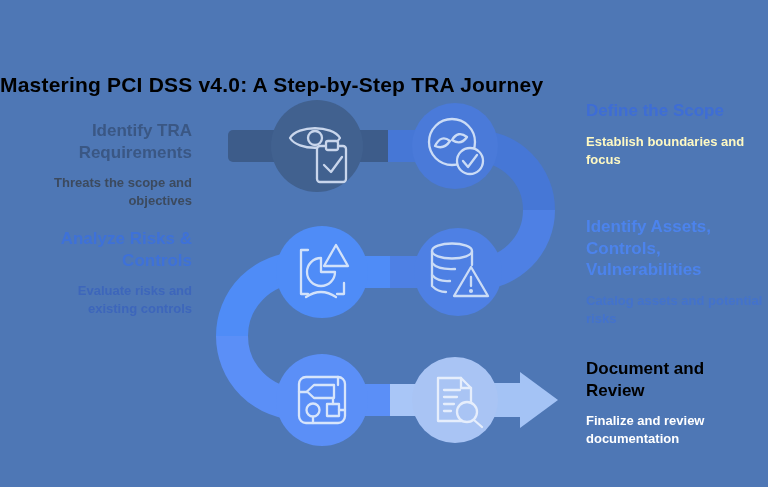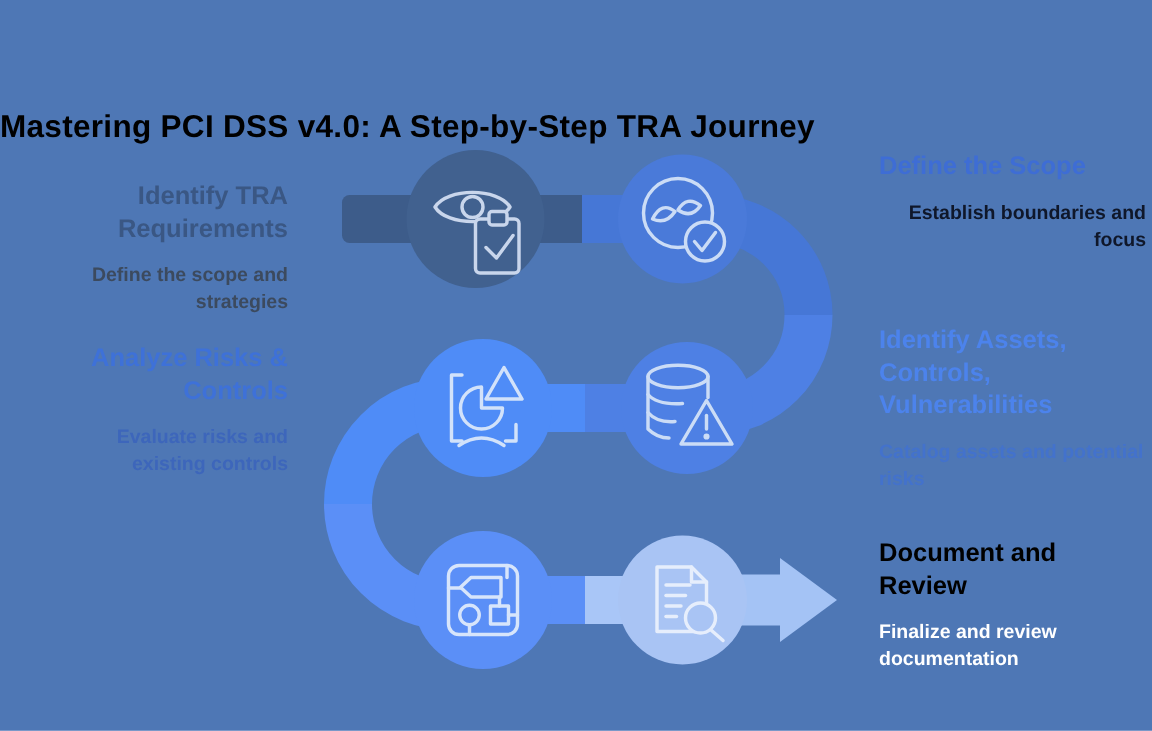--- a/index.html
+++ b/index.html
@@ -7,21 +7,21 @@
   #canvas{position:relative;width:768px;height:487px;background:#4E77B5;overflow:hidden;}
   #flow-svg{position:absolute;left:0;top:0;}
   .title{position:absolute;left:0;right:0;top:45px;
          font-size:21px;font-weight:bold;color:#000000;letter-spacing:.2px;margin-top:28px;}
   .step{position:absolute;}
   .step .heading{font-weight:bold;font-size:17px;line-height:21.5px;}
   .step .desc{font-weight:bold;font-size:13px;line-height:18px;margin-top:11px;}
   .col-left{left:30px;width:162px;text-align:right;}
   .col-right{left:586px;width:178px;text-align:left;}
   .s1{top:97px;margin-top:23px;}  .s1 .heading{color:#3A5784;} .s1 .desc{color:#3C4A5E;}
-  .s2{top:100px;} .s2 .heading{color:#3E6DD5;} .s2 .desc{color:#0f172a;text-align:right;}
+  .s2{top:100px;} .s2 .heading{color:#3E6DD5;} .s2 .desc{color:#fef9c3;}
   .s3{top:216px;} .s3 .heading{color:#4C83EC;} .s3 .desc{color:#4372CC;}
   .s4{top:228px;} .s4 .heading{color:#3E71D8;} .s4 .desc{color:#3D66BB;}
   .s5{top:357px;} .s5 .heading{color:#4A84F0;} .s5 .desc{color:#4C82E8;}
   .s6{top:358px;} .s6 .heading{color:#000000;} .s6 .desc{color:#ffffff;}
 </style>
 </head>
 <body>
 
 <div id="canvas">
 
@@ -110,21 +110,21 @@
       <path d="M 444 397 H 457"></path>
       <path d="M 444 404 H 454"></path>
       <path d="M 444 411 H 451"></path>
       <circle cx="467" cy="412" r="10" fill="#A9C4F4"></circle>
       <path d="M 474 420 L 482 427"></path>
     </g>
   </svg>
 
   <div class="step col-left s1">
     <div class="heading">Identify TRA Requirements</div>
-    <div class="desc">Define the scope and strategies</div>
+    <div class="desc">Threats the scope and objectives</div>
   </div>
 
   <div class="step col-right s2">
     <div class="heading">Define the Scope</div>
     <div class="desc">Establish boundaries and focus</div>
   </div>
 
   <div class="step col-right s3">
     <div class="heading">Identify Assets, Controls, Vulnerabilities</div>
     <div class="desc">Catalog assets and potential risks</div>

